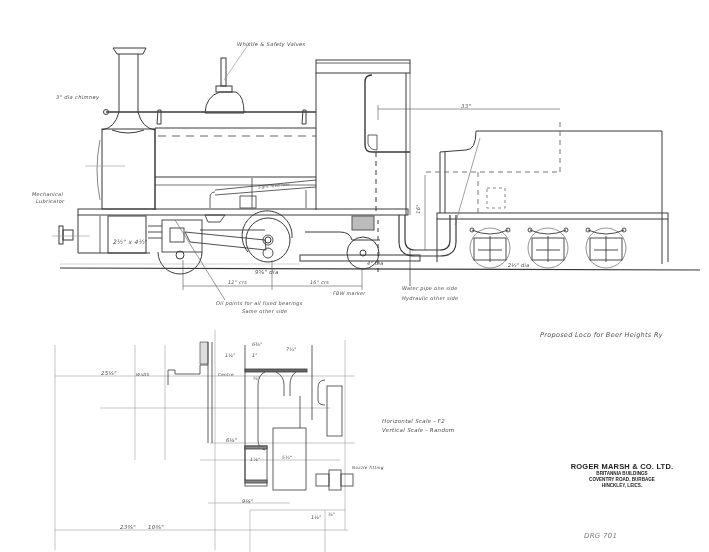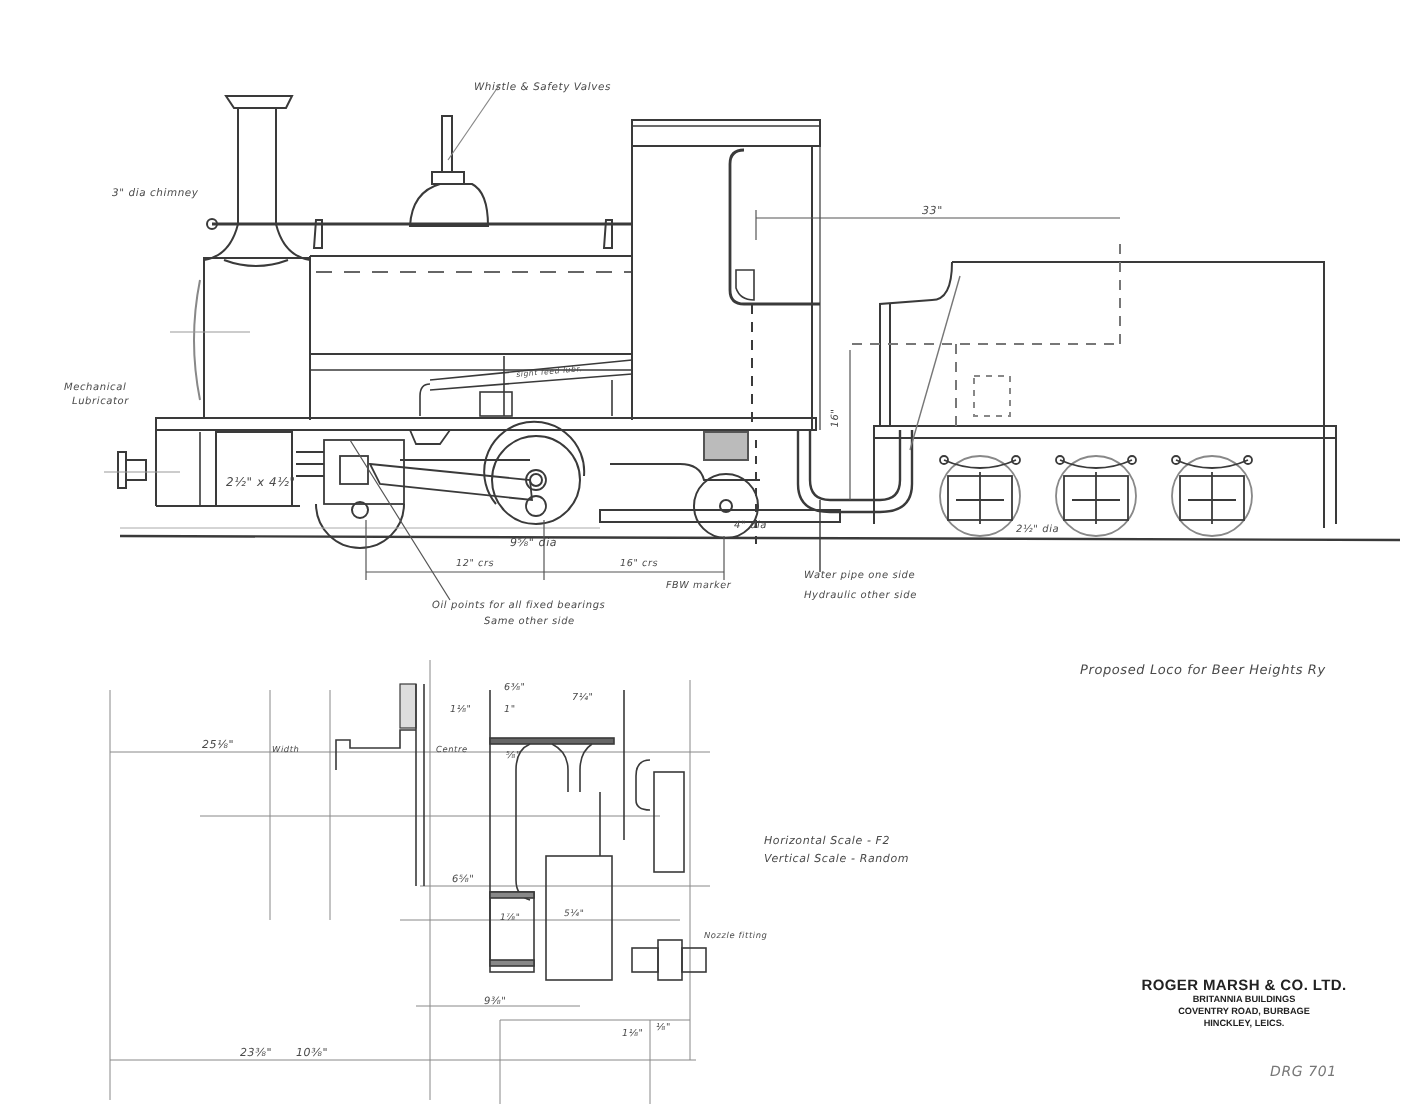--- a/index.html
+++ b/index.html
@@ -238,27 +238,27 @@
 <div class="lbl" style="left:402px;top:285px;font-size:5px;">Water pipe one side</div>
 <div class="lbl" style="left:402px;top:295px;font-size:5px;">Hydraulic other side</div>
 <div class="lbl" style="left:461px;top:103px;font-size:5.5px;">33"</div>
 <div class="lbl" style="left:413px;top:206px;font-size:5px;transform:rotate(-90deg);">16"</div>
 <div class="lbl" style="left:258px;top:183px;font-size:3.8px;transform:rotate(-5deg);">sight feed lubr.</div>
 
 <div class="lbl title-ul" style="left:540px;top:331px;font-size:6.5px;">Proposed Loco for Beer Heights Ry</div>
 <div class="lbl" style="left:382px;top:418px;font-size:5.5px;">Horizontal Scale - F2</div>
 <div class="lbl" style="left:382px;top:427px;font-size:5.5px;">Vertical Scale - Random</div>
 
-<div class="tb" style="left:552px;top:488px;width:140px;">
+<div class="tb" style="left:552px;top:462px;width:140px;">
   <div class="company">ROGER MARSH &amp; CO. LTD.</div>
   <div class="addr">BRITANNIA BUILDINGS</div>
   <div class="addr">COVENTRY ROAD, BURBAGE</div>
   <div class="addr">HINCKLEY, LEICS.</div>
 </div>
-<div class="lbl" style="left:635px;top:532px;font-size:7px;color:#777;">DRG 701</div>
+<div class="lbl" style="left:584px;top:532px;font-size:7px;color:#777;">DRG 701</div>
 
 <div class="lbl" style="left:101px;top:370px;font-size:5.5px;">25⅛"</div>
 <div class="lbl" style="left:136px;top:372px;font-size:4.2px;">Width</div>
 <div class="lbl" style="left:225px;top:353px;font-size:4.8px;">1⅛"</div>
 <div class="lbl" style="left:252px;top:353px;font-size:4.8px;">1"</div>
 <div class="lbl" style="left:252px;top:342px;font-size:4.8px;">6⅜"</div>
 <div class="lbl" style="left:286px;top:347px;font-size:4.8px;">7¼"</div>
 <div class="lbl" style="left:253px;top:376px;font-size:4.8px;">⅝"</div>
 <div class="lbl" style="left:218px;top:372px;font-size:4.2px;">Centre</div>
 <div class="lbl" style="left:226px;top:437px;font-size:5px;">6⅝"</div>

